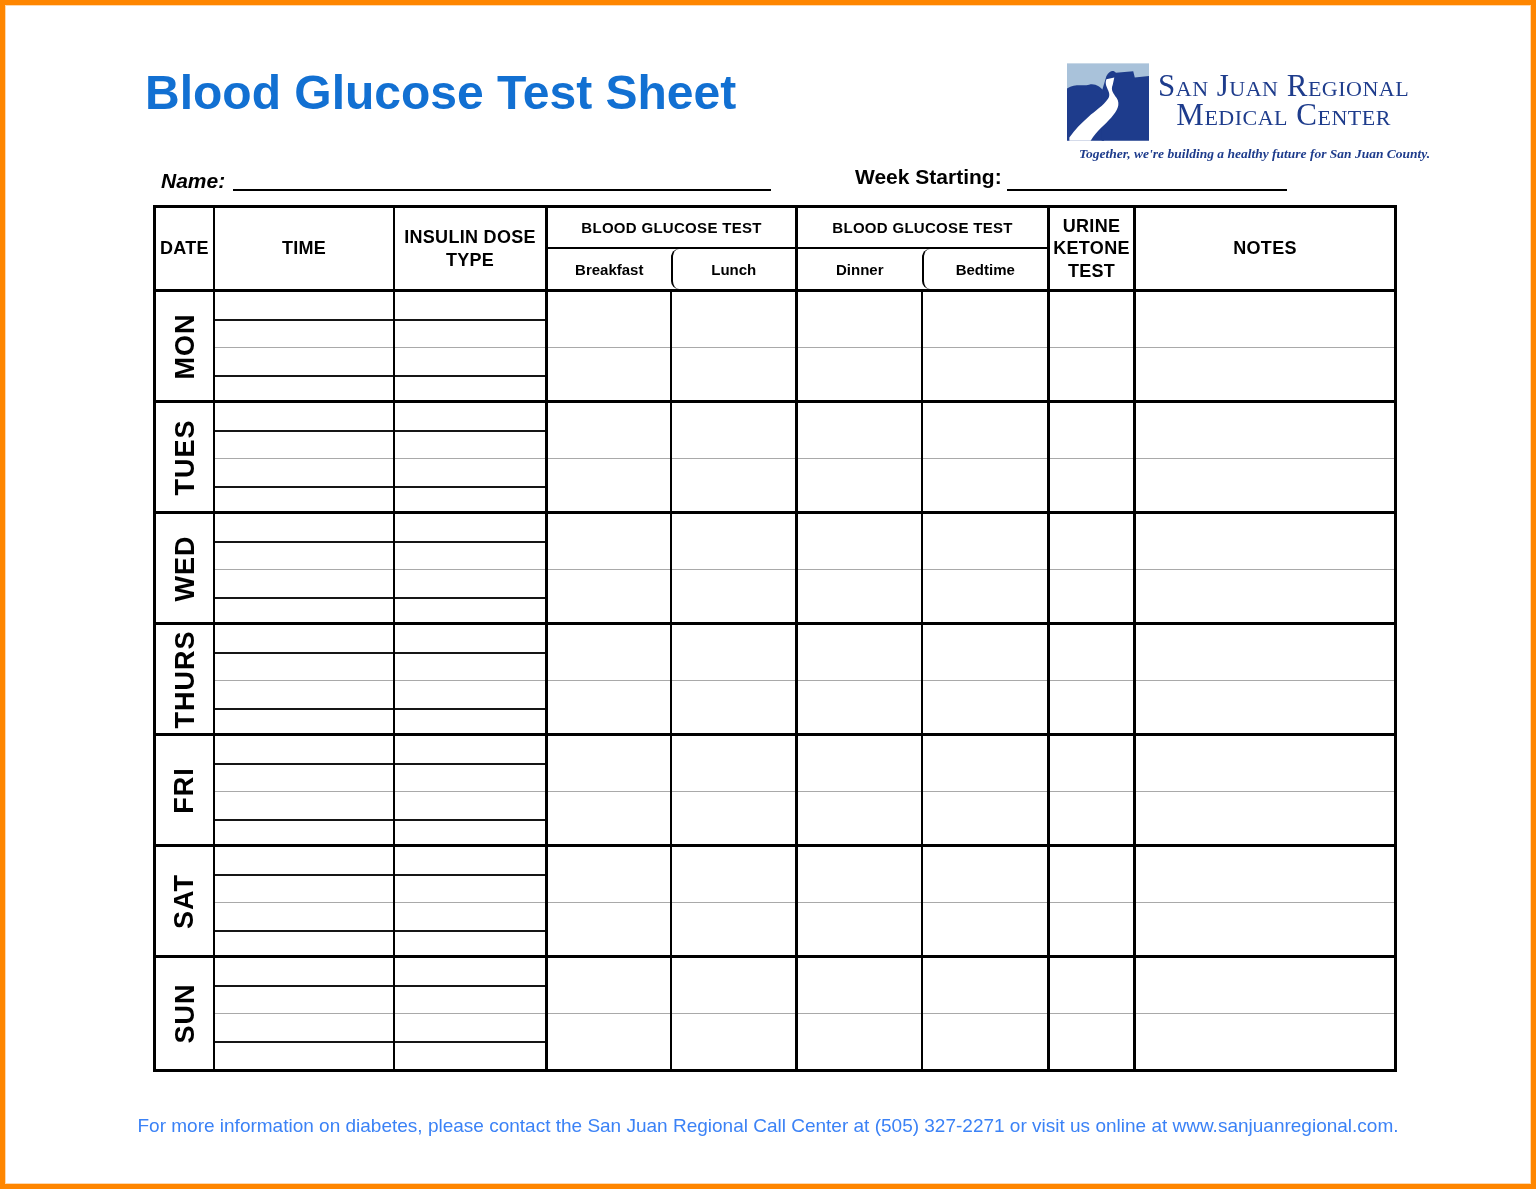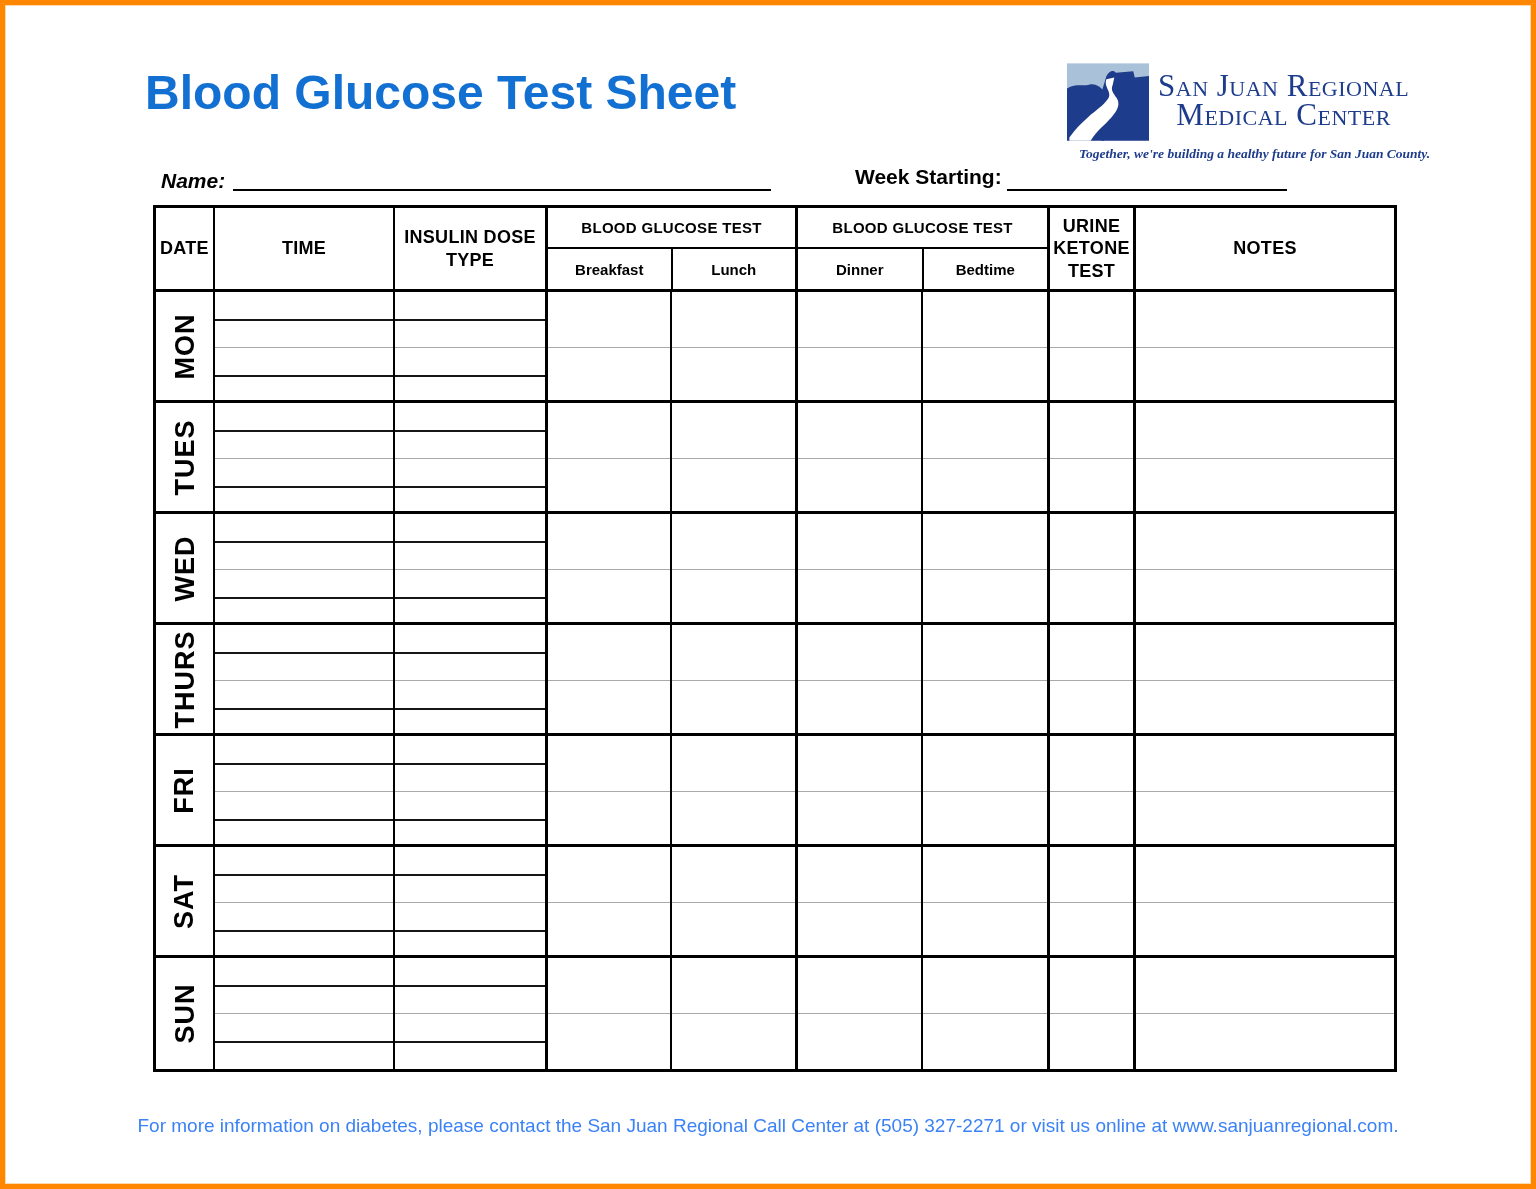--- a/index.html
+++ b/index.html
@@ -70,21 +70,21 @@
   .hgroup { display:flex; flex-direction:column; }
   .g1 { width:250px; } .g2 { width:252px; }
   .gtitle {
     flex:0 0 41px; border-bottom:2px solid #000;
     display:flex; align-items:center; justify-content:center;
     font-size:15px; font-weight:bold; letter-spacing:0.3px;
   }
   .gsub { flex:1; display:flex; }
   .gcell {
     flex:1; display:flex; align-items:center; justify-content:center;
-    font-size:15px; font-weight:bold;
+    font-size:15px; font-weight:bold;border-radius:8px;
   }
   .gcell + .gcell { border-left:2px solid #000; }
 
   
   .day-row { display:flex; height:111px; border-bottom:3px solid #000; }
   .day-row:last-child { border-bottom:none; }
   .datecell { display:flex; align-items:center; justify-content:center; }
   .day-label {
     transform:rotate(-90deg);
     font-size:27px; font-weight:bold; letter-spacing:1px;

